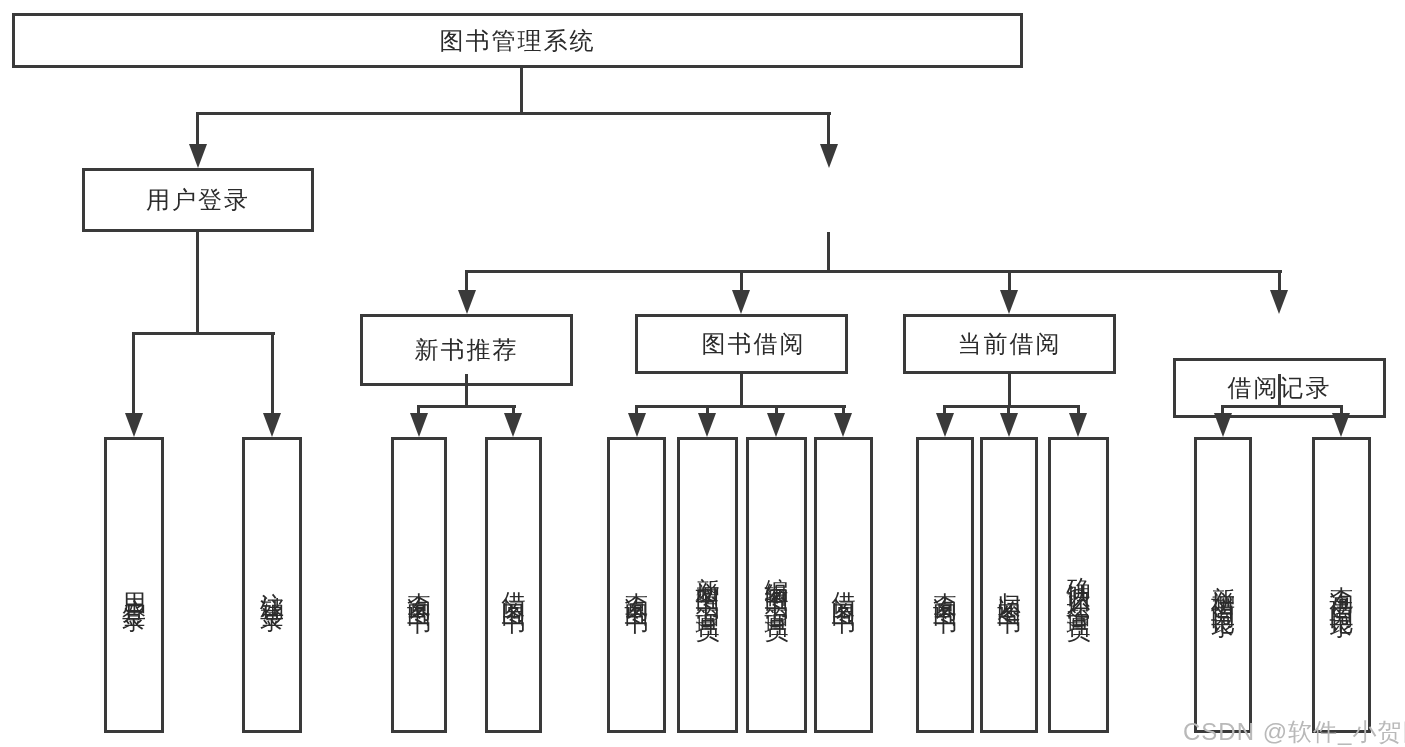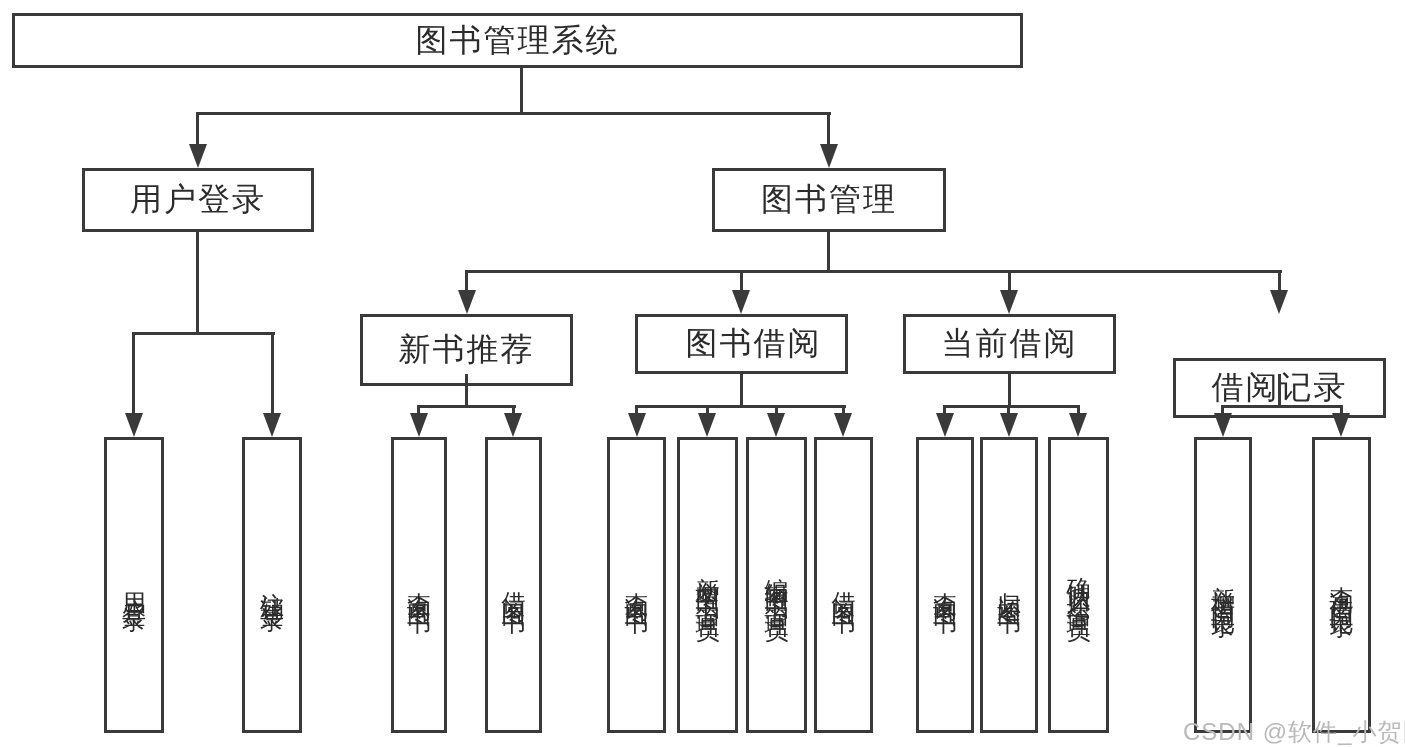--- a/index.html
+++ b/index.html
@@ -4,21 +4,21 @@
 <style>
   html,body { margin:0; padding:0; background:#ffffff; }
   .canvas {
     position:relative; width:1405px; height:747px; background:#ffffff;
     font-family:"Liberation Sans", sans-serif; color:#2b2b2b; overflow:hidden;
   }
   .node {
     position:absolute; box-sizing:border-box; background:#ffffff;
     border:3px solid #3a3a3a; display:flex; align-items:center; justify-content:center;
   }
-  .h-label { font-size:32px; letter-spacing:2px; white-space:nowrap; }
+  .h-label { font-size:24px; letter-spacing:2px; white-space:nowrap; }
   .v-label {
     writing-mode:vertical-rl; text-orientation:upright;
     font-size:24px; line-height:1; letter-spacing:6px; white-space:nowrap;
   }
   .line { position:absolute; background:#3a3a3a; }
   .arrow {
     position:absolute; width:0; height:0;
     border-left:9px solid transparent; border-right:9px solid transparent;
     border-top:24px solid #3a3a3a;
   }
@@ -33,23 +33,20 @@
 <div class="canvas">
 
   <div class="node" style="left:12px; top:13px; width:1011px; height:55px;">
     <span class="h-label">图书管理系统</span>
   </div>
 
   <div class="node" style="left:82px; top:168px; width:232px; height:64px;">
     <span class="h-label">用户登录</span>
   </div>
 
-  <div class="node" style="left:712px; top:168px; width:234px; height:64px;">
-    <span class="h-label">图书管理</span>
-  </div>
 
   <div class="node" style="left:360px; top:314px; width:213px; height:72px;">
     <span class="h-label">新书推荐</span>
   </div>
 
   <div class="node" style="left:635px; top:314px; width:213px; height:60px;padding-left:24px;">
     <span class="h-label">图书借阅</span>
   </div>
 
   <div class="node" style="left:903px; top:314px; width:213px; height:60px;">

